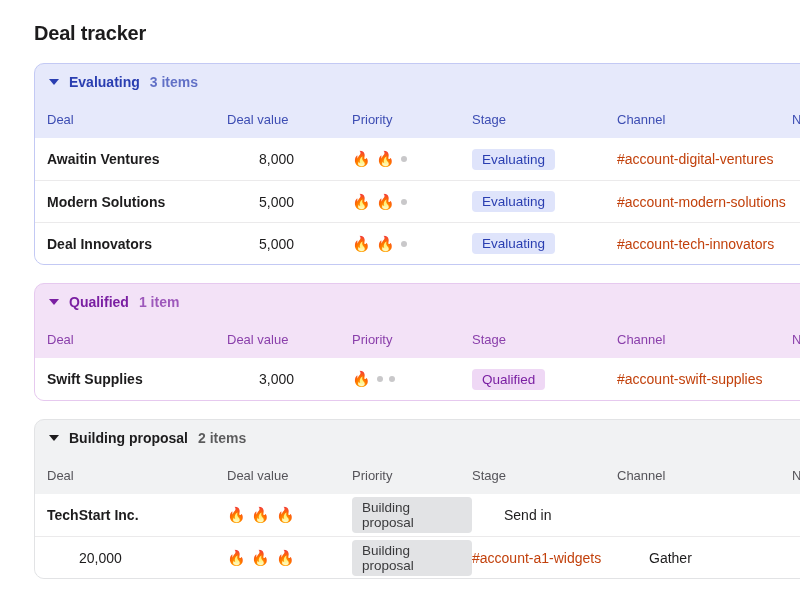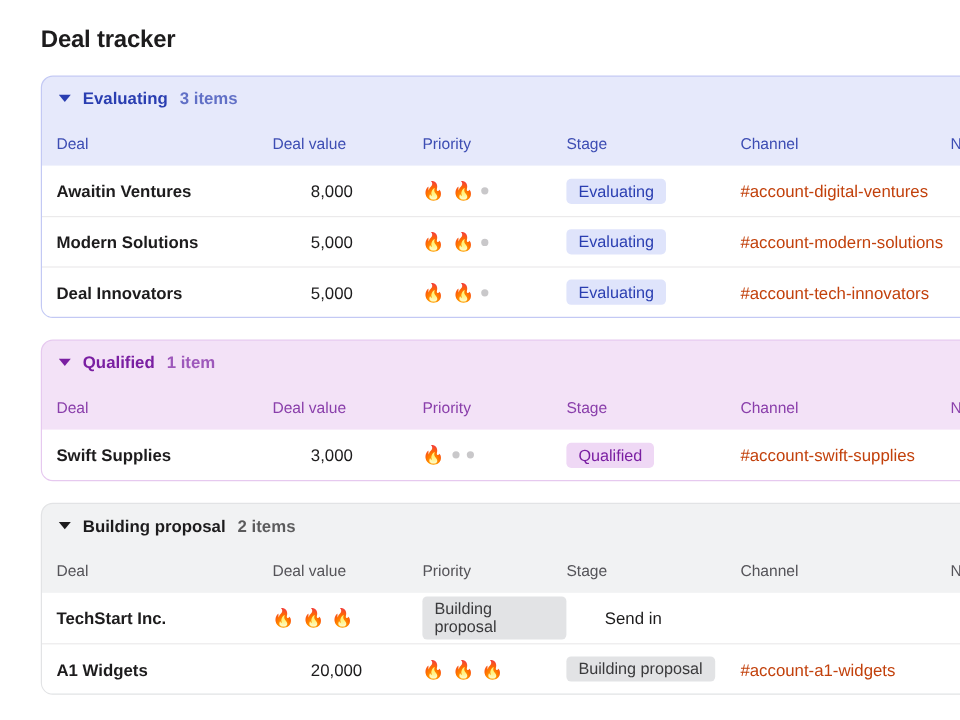--- a/index.html
+++ b/index.html
@@ -193,21 +193,20 @@
         <div class="deal-name">TechStart Inc.</div>
         <div class="priority">
             <span>🔥</span>
             <span>🔥</span>
             <span>🔥</span>
           </div>
         <div><span class="stage-pill building">Building proposal</span></div>
         <div class="next-step col-next">Send in</div>
       </div>
         <div class="data-row">
-        <div class="deal-name">A1 Widgets</div>
         <div class="deal-value">20,000</div>
         <div class="priority">
             <span>🔥</span>
             <span>🔥</span>
             <span>🔥</span>
           </div>
         <div><span class="stage-pill building">Building proposal</span></div>
         <div><a class="channel-link">#account-a1-widgets</a></div>
         <div class="next-step col-next">Gather</div>
       </div>

